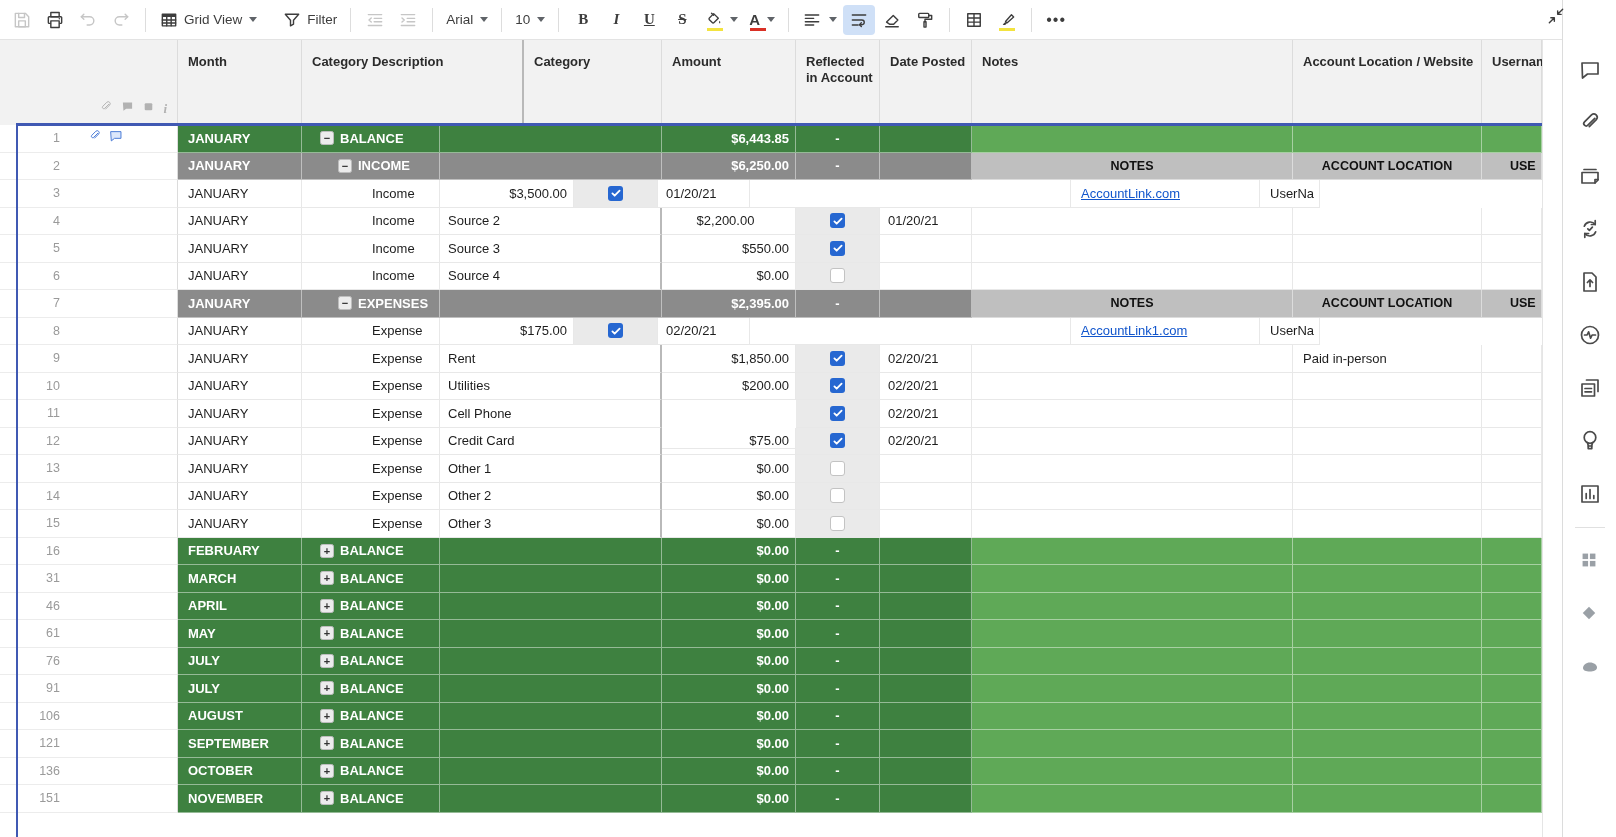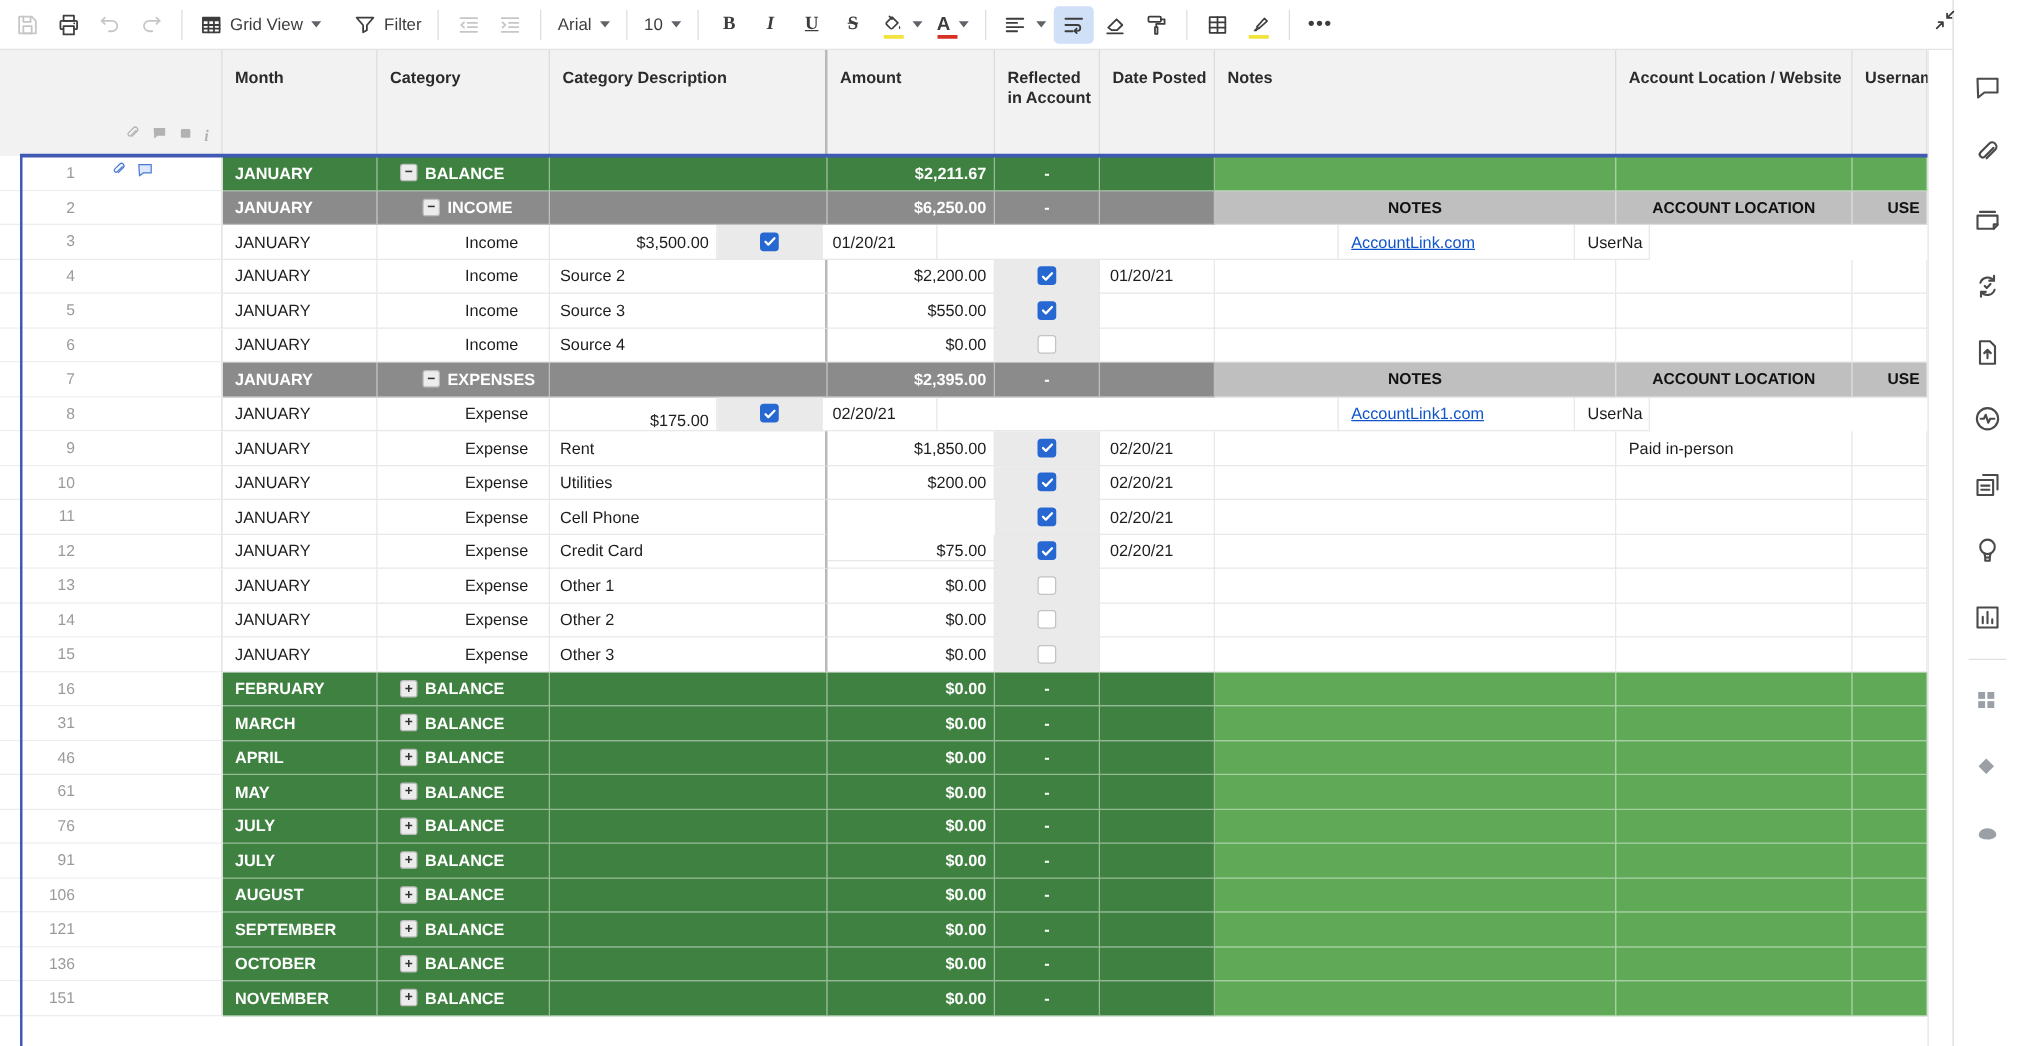--- a/index.html
+++ b/index.html
@@ -261,22 +261,22 @@
             <span><svg width="13" height="13" viewBox="0 0 24 24" fill="none" stroke="currentColor" stroke-width="1.7" stroke-linecap="round" stroke-linejoin="round">
                 <path d="M3.5 4.5h17v11.5H9.5l-5 4z" fill="currentColor" stroke="none"></path>
               </svg></span>
             <span><svg width="13" height="13" viewBox="0 0 24 24" fill="none" stroke="currentColor" stroke-width="1.7" stroke-linecap="round" stroke-linejoin="round">
                 <rect x="5" y="6" width="14" height="13" rx="2" fill="currentColor" stroke="none"></rect>
               </svg></span>
             <span><span style="font-family:'Liberation Serif',serif;font-style:italic;font-size:13px;line-height:1">i</span></span>
           </div>
         </div>
         <div class="ch" style="width: 124px;"><span>Month</span></div>
+        <div class="ch thick" style="width: 222px;"><span>Category Description</span></div>
         <div class="ch" style="width: 138px;"><span>Category</span></div>
-        <div class="ch thick" style="width: 222px;"><span>Category Description</span></div>
         <div class="ch" style="width: 134px;"><span>Amount</span></div>
         <div class="ch" style="width: 84px;"><span>Reflected in Account</span></div>
         <div class="ch" style="width: 92px;"><span>Date Posted</span></div>
         <div class="ch" style="width: 321px;"><span>Notes</span></div>
         <div class="ch" style="width: 189px;"><span>Account Location / Website</span></div>
         <div class="ch" style="width: 60px;"><span>Username</span></div>
       </div>
     <div id="rows">
         <div class="row">
           <div class="rh">
@@ -292,21 +292,21 @@
           </div>
           <div class="cell csep padL bg-dg pwhite" style="width: 124px;">
             <span>JANUARY</span>
           </div>
           <div class="cell csep bg-dg pwhite" style="width: 138px; padding-left: 18px;">
             <span class="toggle">−</span>
             <span>BALANCE</span>
           </div>
           <div class="cell csep padS bg-dg" style="width: 222px;"></div>
           <div class="cell csep amt bg-dg pwhite" style="width: 134px;">
-            <span>$2,211.67</span>
+            <span>$6,443.85</span>
           </div>
           <div class="cell csep bg-dg" style="width: 84px;">
             <span class="dash">-</span>
           </div>
           <div class="cell csep padS bg-dg" style="width: 92px;"></div>
           <div class="cell csep bg-lg padS" style="width: 321px;"></div>
           <div class="cell csep bg-lg padL" style="width: 189px;"></div>
           <div class="cell csep bg-lg padL" style="width: 60px;"></div>
         </div>
         <div class="row">
@@ -375,21 +375,21 @@
           </div>
           <div class="cell lsep padL" style="width: 124px;">
             <span>JANUARY</span>
           </div>
           <div class="cell lsep" style="width: 138px; padding-left: 70px;">
             <span>Income</span>
           </div>
           <div class="cell lsep padS thick" style="width: 222px;">
             <span>Source 2</span>
           </div>
-          <div class="cell lsep amt" style="width: 134px;">
+          <div class="cell lsep amt" style="width: 134px; justify-content: center;">
             <span>$2,200.00</span>
           </div>
           <div class="cell lsep bg-cb" style="width: 84px;">
             <span class="checkbox on">
               <svg width="12" height="12" viewBox="0 0 16 16" fill="none" stroke="#fff" stroke-width="2.4" stroke-linecap="round" stroke-linejoin="round">
                 <path d="M3.2 8.6l3 3L12.8 4.8"></path>
               </svg>
             </span>
           </div>
           <div class="cell lsep padS" style="width: 92px;">
@@ -483,21 +483,21 @@
         <div class="row">
           <div class="rh">
             <span class="num">8</span>
           </div>
           <div class="cell lsep padL" style="width: 124px;">
             <span>JANUARY</span>
           </div>
           <div class="cell lsep" style="width: 138px; padding-left: 70px;">
             <span>Expense</span>
           </div>
-          <div class="cell lsep amt" style="width: 134px; align-items: flex-end;">
+          <div class="cell lsep amt" style="width: 134px;">
             <span>$175.00</span>
           </div>
           <div class="cell lsep bg-cb" style="width: 84px;">
             <span class="checkbox on">
               <svg width="12" height="12" viewBox="0 0 16 16" fill="none" stroke="#fff" stroke-width="2.4" stroke-linecap="round" stroke-linejoin="round">
                 <path d="M3.2 8.6l3 3L12.8 4.8"></path>
               </svg>
             </span>
           </div>
           <div class="cell lsep padS" style="width: 92px;">

